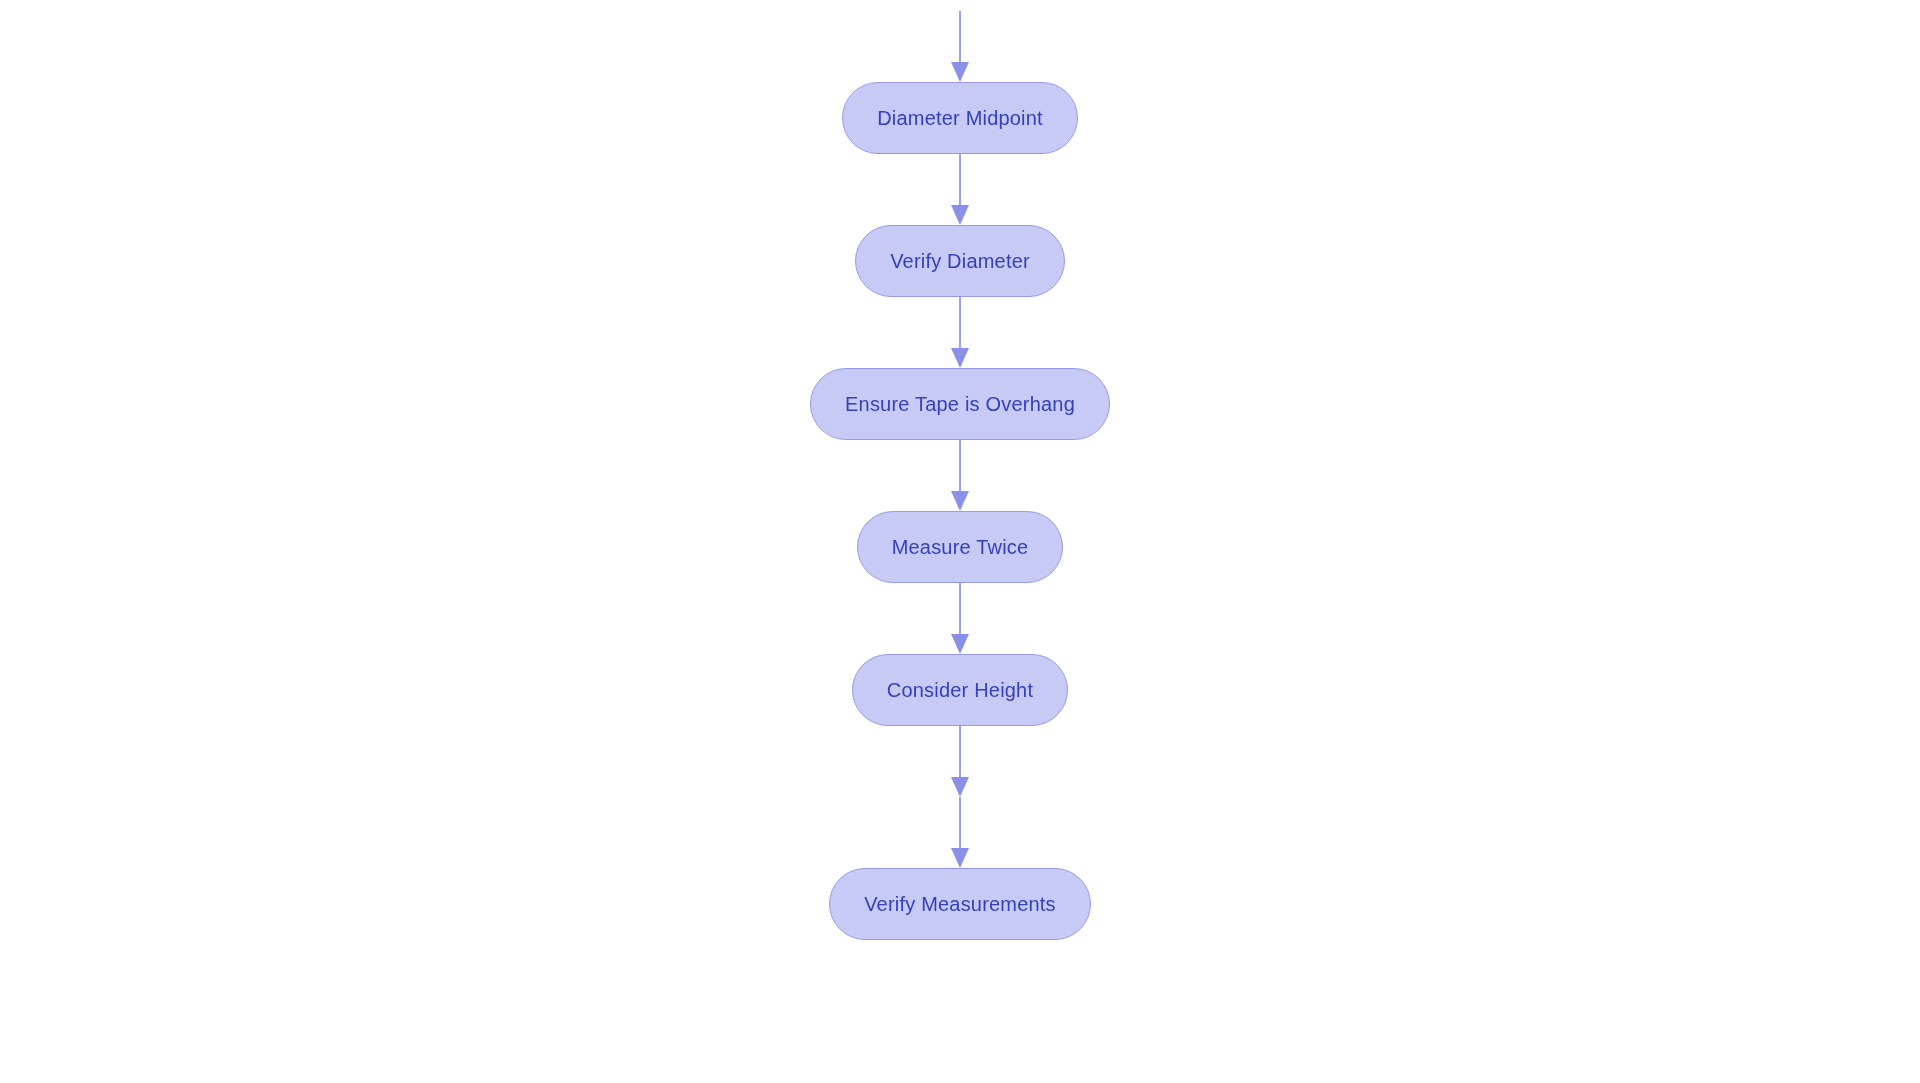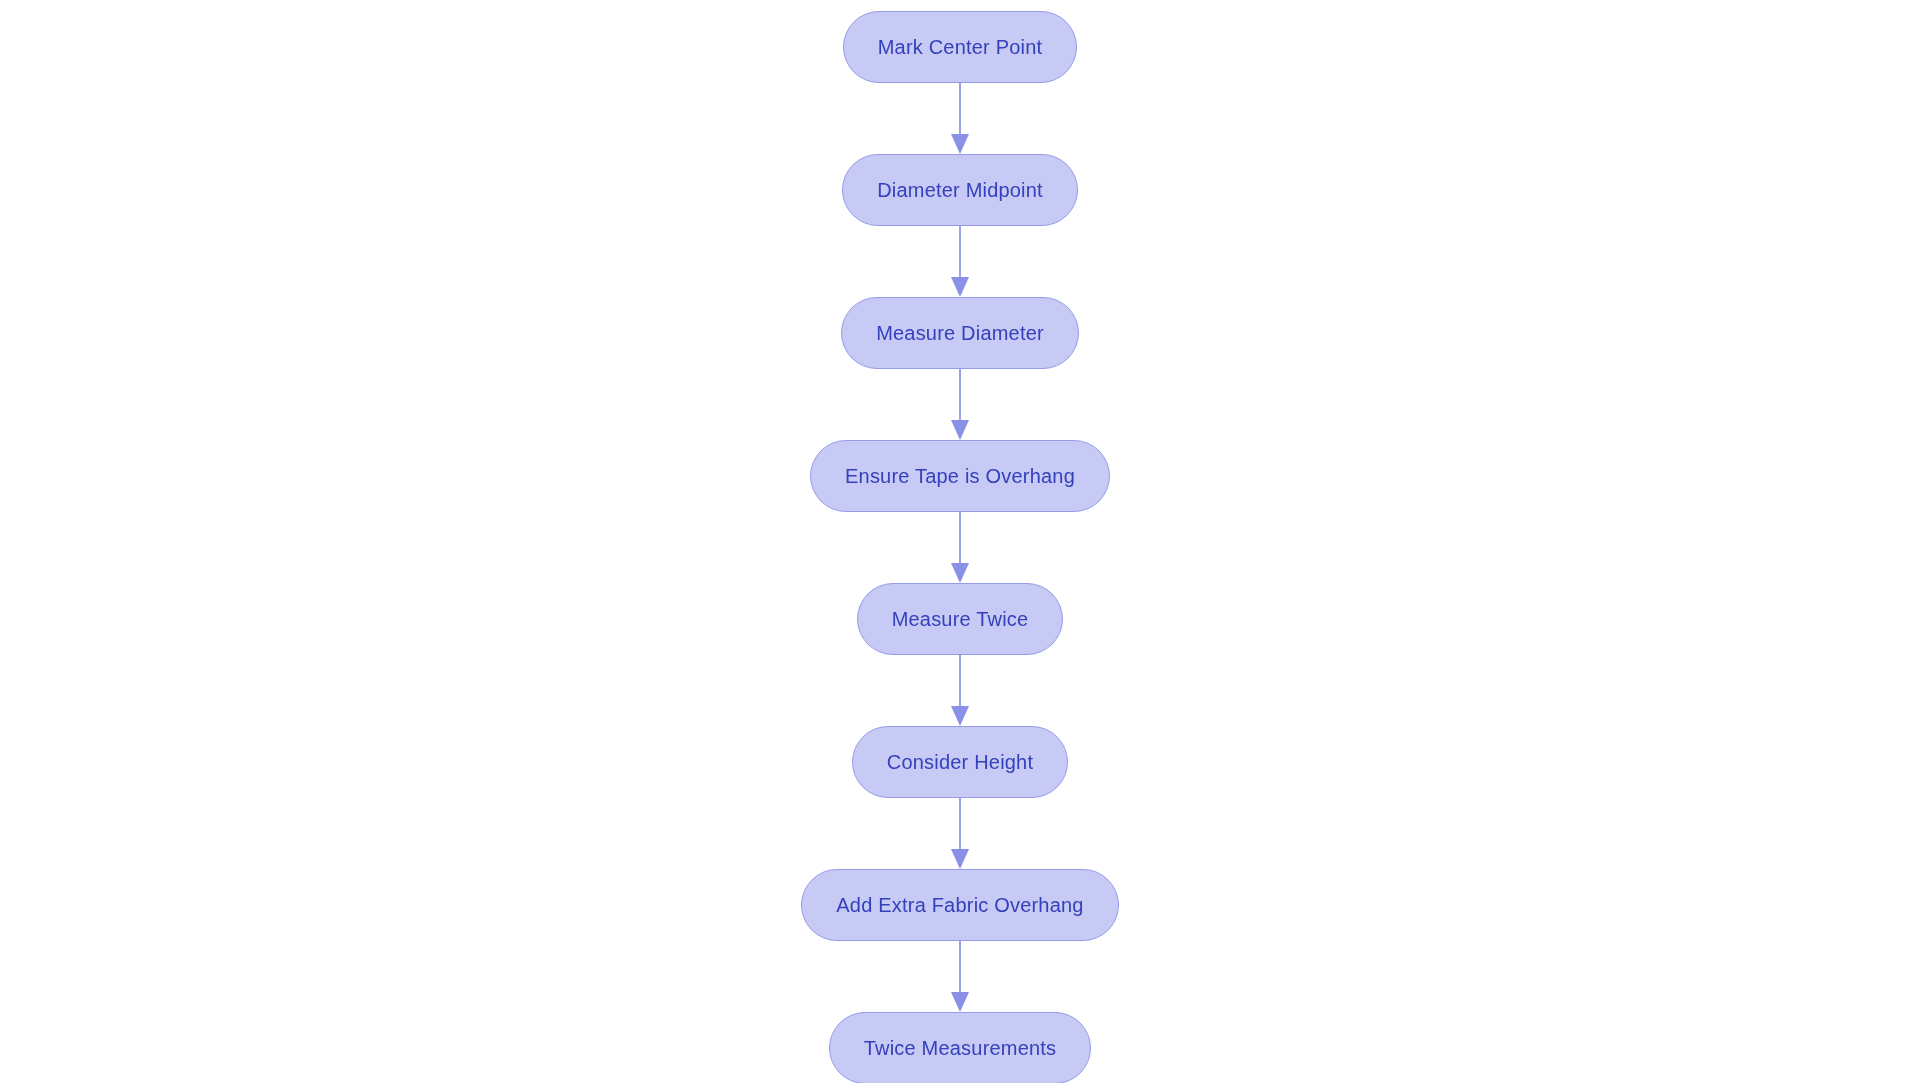--- a/index.html
+++ b/index.html
@@ -52,40 +52,37 @@
     border-left: 9px solid transparent;
     border-right: 9px solid transparent;
     border-top: 20px solid var(--arrow-head, #8a90e7);
   }
 </style>
 </head>
 <body>
 
 <div class="flowchart">
 
-  <div class="node">
-    <span>Mark Center Point</span>
-  </div>
 
   <div class="connector">
     <div class="line"></div>
     <div class="head"></div>
   </div>
 
   <div class="node">
     <span>Diameter Midpoint</span>
   </div>
 
   <div class="connector">
     <div class="line"></div>
     <div class="head"></div>
   </div>
 
   <div class="node">
-    <span>Measure Diameter</span>
+    <span>Verify Diameter</span>
   </div>
 
   <div class="connector">
     <div class="line"></div>
     <div class="head"></div>
   </div>
 
   <div class="node">
     <span>Ensure Tape is Overhang</span>
   </div>
@@ -106,26 +103,23 @@
 
   <div class="node">
     <span>Consider Height</span>
   </div>
 
   <div class="connector">
     <div class="line"></div>
     <div class="head"></div>
   </div>
 
-  <div class="node">
-    <span>Add Extra Fabric Overhang</span>
-  </div>
 
   <div class="connector">
     <div class="line"></div>
     <div class="head"></div>
   </div>
 
   <div class="node">
-    <span>Twice Measurements</span>
+    <span>Verify Measurements</span>
   </div>
 
 </div>
 
 </body></html>

